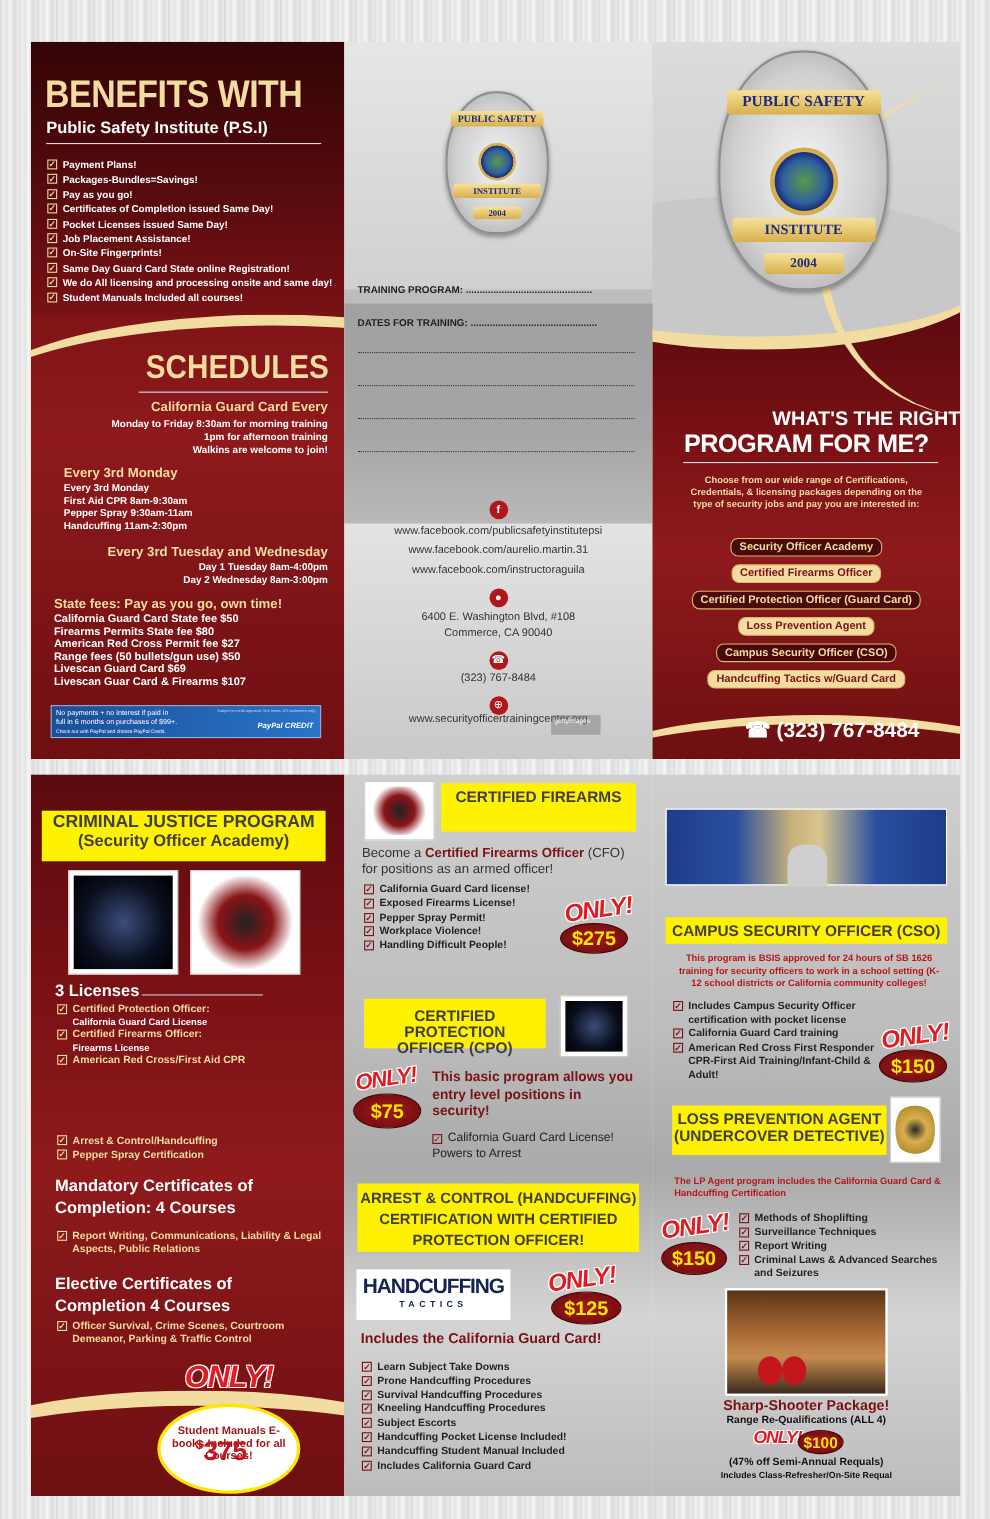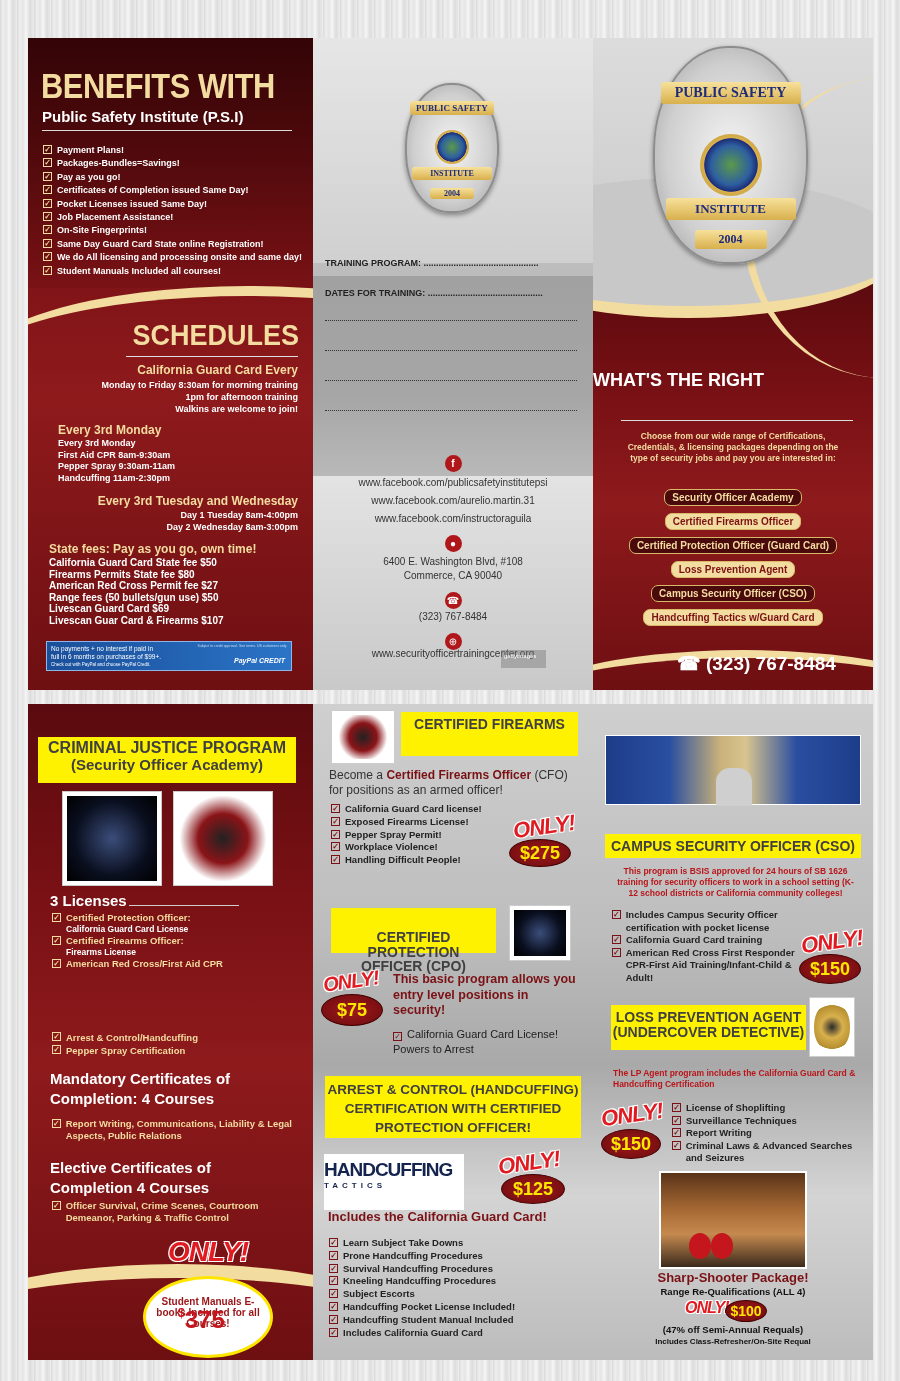--- a/index.html
+++ b/index.html
@@ -183,21 +183,22 @@
     <div class="swoosh" style="left:-120px;top:140px;width:430px;height:140px;background:#c8c8c8;border-bottom:12px solid #f3dca0;"></div>
     <div class="swoosh" style="left:150px;top:40px;width:280px;height:300px;border-left:8px solid #f3dca0;border-radius:50%;"></div>
 
     <div class="badge" style="left:60px;top:8px;width:155px;height:218px;">
       <div class="ribbon" style="top:34px;width:140px;font-size:14px;padding:3px 0;">PUBLIC SAFETY</div>
       <div class="seal" style="top:86px;width:62px;height:62px;"></div>
       <div class="ribbon" style="top:150px;width:130px;font-size:13px;padding:3px 0;">INSTITUTE</div>
       <div class="ribbon" style="top:182px;width:72px;font-size:12px;padding:2px 0;">2004</div>
     </div>
 
-    <div class="abs white" style="left:0;top:332px;width:280px;text-align:left;font-size:18px;font-weight:bold;">WHAT'S THE RIGHT</div>
+    <div class="abs white" style="left:0;top:332px;width:280px;text-align:right;font-size:18px;font-weight:bold;">WHAT'S THE RIGHT</div>
+    <div class="abs white" style="left:0;top:352px;width:280px;text-align:center;font-size:23px;font-weight:bold;letter-spacing:-0.5px;">PROGRAM FOR ME?</div>
     <div class="abs" style="left:28px;top:382px;width:232px;height:1px;background:#ddd;"></div>
     <div class="abs cream" style="left:30px;top:393px;width:220px;text-align:center;font-size:8.5px;font-weight:bold;line-height:11px;">Choose from our wide range of Certifications, Credentials, &amp; licensing packages depending on the type of security jobs and pay you are interested in:</div>
 
     <div class="abs" style="left:0;top:449px;width:280px;text-align:center;">
       <div style="margin-bottom:5px;"><span class="pill dark">Security Officer Academy</span></div>
       <div style="margin-bottom:5px;"><span class="pill light">Certified Firearms Officer</span></div>
       <div style="margin-bottom:5px;"><span class="pill dark">Certified Protection Officer (Guard Card)</span></div>
       <div style="margin-bottom:5px;"><span class="pill light">Loss Prevention Agent</span></div>
       <div style="margin-bottom:5px;"><span class="pill dark">Campus Security Officer (CSO)</span></div>
       <div><span class="pill light">Handcuffing Tactics w/Guard Card</span></div>
@@ -305,21 +306,21 @@
           <span>Workplace Violence!</span>
         </li>
       <li>
           <span class="check darkred">✓</span>
           <span>Handling Difficult People!</span>
         </li>
     </ul>
     <div class="abs only" style="left:200px;top:110px;font-size:22px;transform:rotate(-8deg);">ONLY!</div>
     <div class="abs price-oval" style="left:196px;top:135px;width:62px;height:28px;font-size:18px;line-height:26px;">$275</div>
 
-    <div class="abs yellow-box" style="left:18px;top:204px;width:165px;height:45px;font-size:14px;padding-top:22px;">
+    <div class="abs yellow-box" style="left:18px;top:204px;width:165px;height:45px;font-size:14px;padding-top:8px;">
       <div>CERTIFIED PROTECTION</div>
       <div>OFFICER (CPO)</div>
     </div>
     <div class="thumb" style="left:196px;top:201px;width:62px;height:56px;">
       <div style="width:100%;height:100%;background:radial-gradient(circle,#3b4d7a 0%,#0a0f1f 60%,#000 100%);"></div>
     </div>
 
     <div class="abs only" style="left:10px;top:266px;font-size:20px;transform:rotate(-8deg);">ONLY!</div>
     <div class="abs price-oval" style="left:8px;top:290px;width:62px;height:32px;font-size:18px;line-height:30px;">$75</div>
     <div class="abs darkred" style="left:80px;top:268px;width:188px;font-size:12.5px;font-weight:bold;line-height:15.5px;">This basic program allows you entry level positions in security!</div>
@@ -327,21 +328,21 @@
       <div><span class="check darkred">✓</span><span>California Guard Card License!</span></div>
       <div style="padding-left:0;">Powers to Arrest</div>
     </div>
 
     <div class="abs yellow-box" style="left:12px;top:372px;width:256px;height:62px;font-size:13.5px;padding-top:4px;line-height:19px;">
       <div>ARREST &amp; CONTROL (HANDCUFFING)</div>
       <div>CERTIFICATION WITH CERTIFIED</div>
       <div>PROTECTION OFFICER!</div>
     </div>
 
-    <div class="abs" style="left:11px;top:450px;width:140px;height:56px;background:#fff;text-align:left;">
+    <div class="abs" style="left:11px;top:450px;width:140px;height:46px;background:#fff;text-align:center;">
       <div style="font-size:19px;font-weight:bold;color:#14244e;letter-spacing:-1px;margin-top:5px;">HANDCUFFING</div>
       <div style="font-size:8px;font-weight:bold;color:#14244e;letter-spacing:4px;">TACTICS</div>
     </div>
     <div class="abs only" style="left:185px;top:446px;font-size:22px;transform:rotate(-8deg);">ONLY!</div>
     <div class="abs price-oval" style="left:188px;top:470px;width:64px;height:30px;font-size:18px;line-height:28px;">$125</div>
     <div class="abs darkred" style="left:15px;top:505px;font-size:13px;font-weight:bold;">Includes the California Guard Card!</div>
     <ul class="cl abs" style="left:16px;top:533px;font-size:9.5px;font-weight:bold;line-height:12.8px;color:#222;">
       <li>
           <span class="check darkred">✓</span>
           <span>Learn Subject Take Downs</span>
@@ -406,21 +407,21 @@
     </div>
     <div class="thumb" style="left:216px;top:293px;width:46px;height:60px;">
       <div style="width:100%;height:100%;border-radius:48%;background:radial-gradient(circle,#2a2a2a 0%,#d8b04d 35%,#b58e2f 70%,#fff 72%);"></div>
     </div>
     <div class="abs" style="left:20px;top:364px;width:245px;font-size:8.5px;font-weight:bold;color:#b8161b;line-height:11px;">The LP Agent program includes the California Guard Card &amp; Handcuffing Certification</div>
     <div class="abs only" style="left:8px;top:398px;font-size:22px;transform:rotate(-8deg);">ONLY!</div>
     <div class="abs price-oval" style="left:8px;top:425px;width:60px;height:30px;font-size:18px;line-height:28px;">$150</div>
     <ul class="cl abs" style="left:79px;top:398px;width:190px;font-size:9.5px;font-weight:bold;line-height:12.5px;color:#222;">
       <li>
           <span class="check darkred">✓</span>
-          <span>License of Shoplifting</span>
+          <span>Methods of Shoplifting</span>
         </li>
       <li>
           <span class="check darkred">✓</span>
           <span>Surveillance Techniques</span>
         </li>
       <li>
           <span class="check darkred">✓</span>
           <span>Report Writing</span>
         </li>
       <li>

